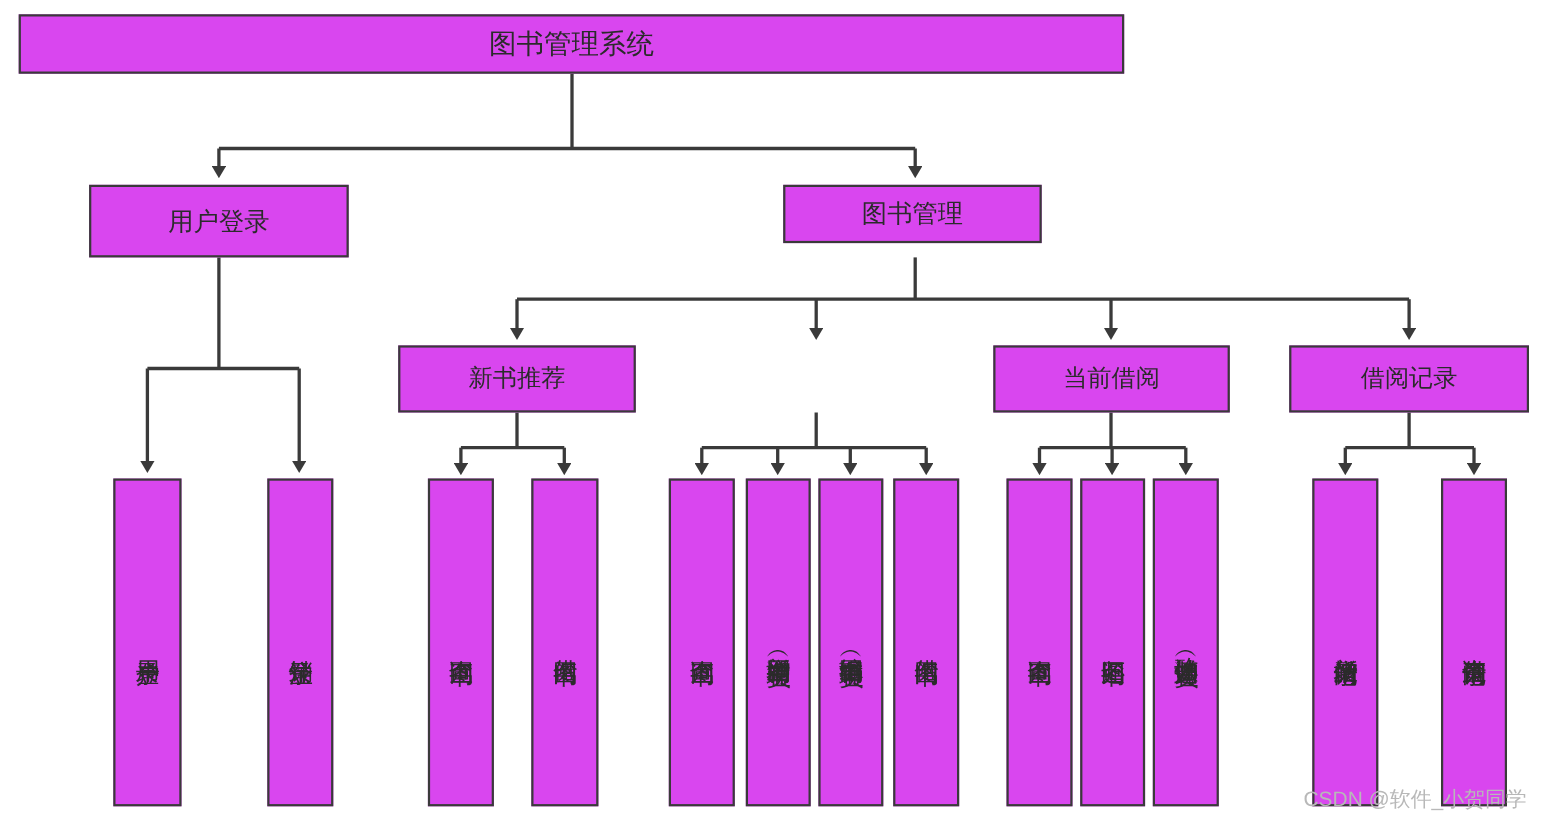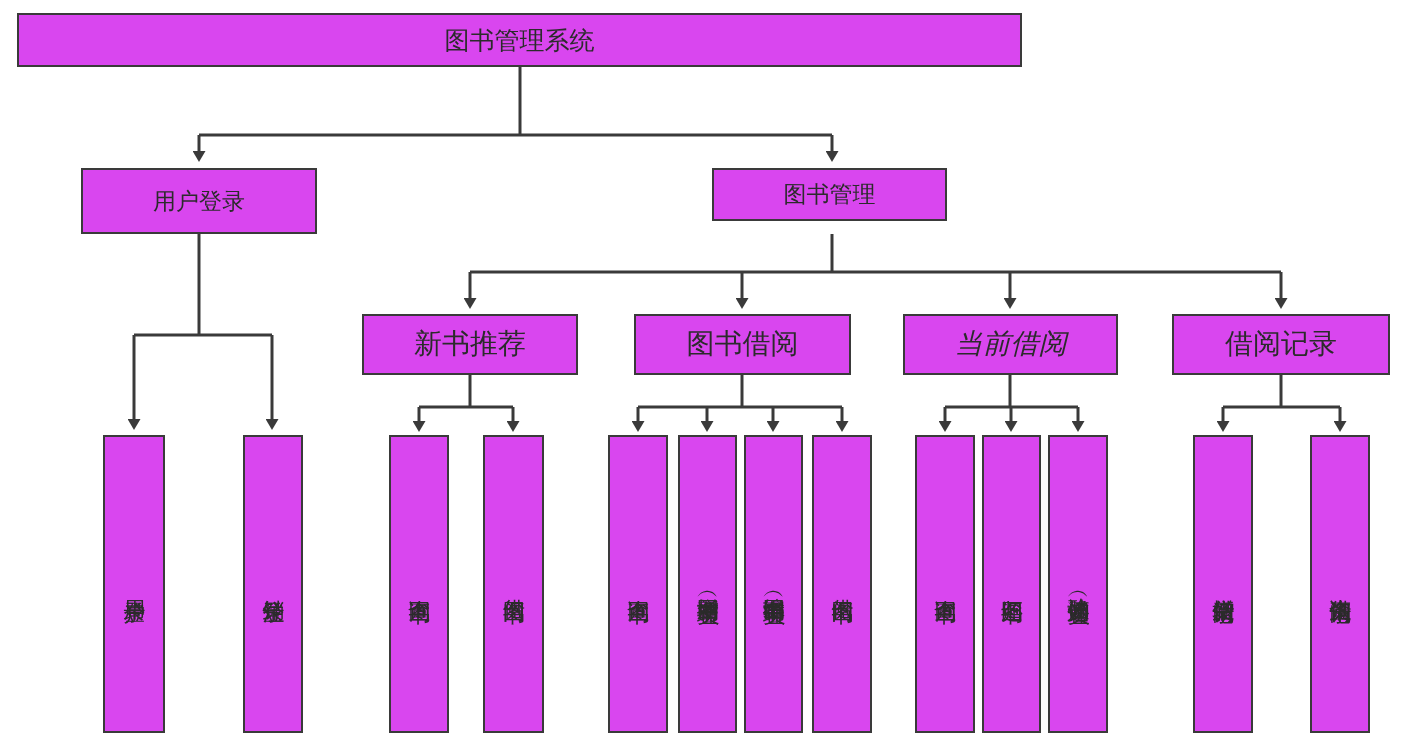--- a/index.html
+++ b/index.html
@@ -39,21 +39,21 @@
     line-height: 1.22;
     color: #2b2b2b;
   }
   .node.root {
     font-size: 25px;
   }
   .node.lvl2 {
     font-size: 23px;
   }
   .node.lvl3 {
-    font-size: 28px;
+    font-size: 22px;
   }
   .node.leaf {
     font-size: 22px;
     writing-mode: vertical-rl;
     text-orientation: upright;
     padding: 6px 0;
     letter-spacing: 1px;
   }
   .watermark {
     position: absolute;
@@ -124,23 +124,22 @@
   </svg>
 
   <div class="node root" style="left:17px; top:13px; width:1005px; height:54px;">图书管理系统</div>
 
   <div class="node lvl2" style="left:81px; top:168px; width:236px; height:66px;">用户登录</div>
 
   <div class="node lvl2" style="left:712px; top:168px; width:235px; height:53px;">图书管理</div>
 
   <div class="node lvl3" style="left:362px; top:314px; width:216px; height:61px;">新书推荐</div>
 
-  <div class="node lvl3" style="left:634px; top:314px; width:217px; height:61px;">图书借阅</div>
 
-  <div class="node lvl3" style="left:903px; top:314px; width:215px; height:61px;font-style:italic;">当前借阅</div>
+  <div class="node lvl3" style="left:903px; top:314px; width:215px; height:61px;">当前借阅</div>
 
   <div class="node lvl3" style="left:1172px; top:314px; width:218px; height:61px;">借阅记录</div>
 
   <div class="node leaf" style="left:103px; top:435px; width:62px; height:298px;">用户登录</div>
 
   <div class="node leaf" style="left:243px; top:435px; width:60px; height:298px;">注销登录</div>
 
   <div class="node leaf" style="left:389px; top:435px; width:60px; height:298px;">查询图书</div>
 
   <div class="node leaf" style="left:483px; top:435px; width:61px; height:298px;">借阅图书</div>
@@ -156,14 +155,15 @@
   <div class="node leaf" style="left:915px; top:435px; width:60px; height:298px;">查询图书</div>
 
   <div class="node leaf" style="left:982px; top:435px; width:59px; height:298px;">归还图书</div>
 
   <div class="node leaf" style="left:1048px; top:435px; width:60px; height:298px;">确认归还（管理员）</div>
 
   <div class="node leaf" style="left:1193px; top:435px; width:60px; height:298px;">新增借阅记录</div>
 
   <div class="node leaf" style="left:1310px; top:435px; width:60px; height:298px;">查询借阅记录</div>
 
+  <div class="watermark">CSDN @软件_小贺同学</div>
 
 </div>
 
 </body></html>

